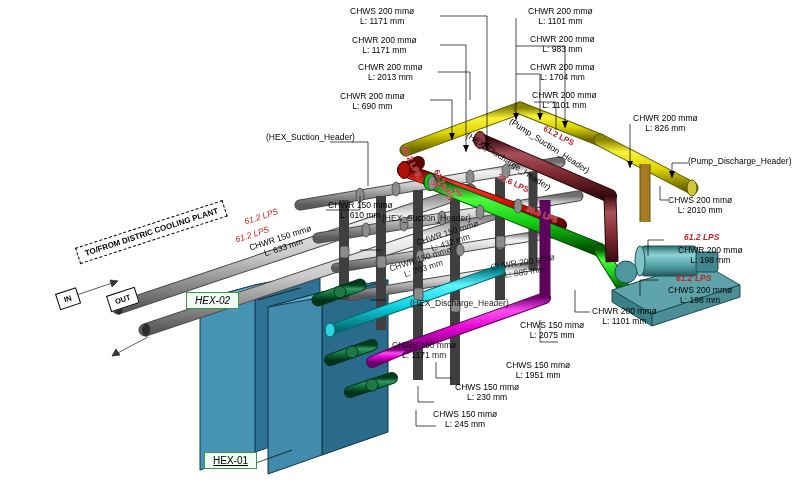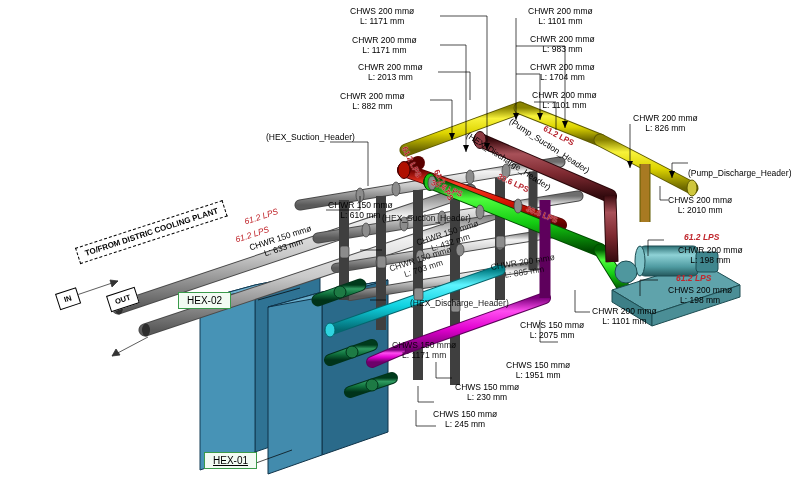--- a/index.html
+++ b/index.html
@@ -297,21 +297,21 @@
 <div class="lbl two" style="left:352px;top:35px;">
   <span class="l1">CHWR 200 mmø</span>
   <span class="l2">L: 1171 mm</span>
 </div>
 <div class="lbl two" style="left:358px;top:62px;">
   <span class="l1">CHWR 200 mmø</span>
   <span class="l2">L: 2013 mm</span>
 </div>
 <div class="lbl two" style="left:340px;top:91px;">
   <span class="l1">CHWR 200 mmø</span>
-  <span class="l2">L: 882 mm</span>
+  <span class="l2">L: 690 mm</span>
 </div>
 
 <div class="lbl two" style="left:528px;top:6px;">
   <span class="l1">CHWR 200 mmø</span>
   <span class="l2">L: 1101 mm</span>
 </div>
 <div class="lbl two" style="left:530px;top:34px;">
   <span class="l1">CHWR 200 mmø</span>
   <span class="l2">L: 983 mm</span>
 </div>
@@ -384,38 +384,38 @@
   <span class="l2">L: 230 mm</span>
 </div>
 <div class="lbl two" style="left:433px;top:409px;">
   <span class="l1">CHWS 150 mmø</span>
   <span class="l2">L: 245 mm</span>
 </div>
 
 <div class="hdr" style="left:266px;top:132px;">(HEX_Suction_Header)</div>
 <div class="hdr" style="left:470px;top:130px;transform:rotate(33deg);transform-origin:left top;">(HEX_Discharge_Header)</div>
 <div class="hdr" style="left:513px;top:116px;transform:rotate(33deg);transform-origin:left top;">(Pump_Suction_Header)</div>
-<div class="hdr" style="left:688px;top:168px;">(Pump_Discharge_Header)</div>
+<div class="hdr" style="left:688px;top:156px;">(Pump_Discharge_Header)</div>
 <div class="hdr" style="left:382px;top:213px;opacity:.9;">(HEX_Suction_Header)</div>
 <div class="hdr" style="left:410px;top:298px;opacity:.9;">(HEX_Discharge_Header)</div>
 
 <div class="pipetxt" style="left:408px;top:145px;transform:rotate(63deg);transform-origin:left top;">61.2 LPS</div>
 <div class="pipetxt" style="left:433px;top:178px;transform:rotate(22deg);transform-origin:left top;">30.6 LPS</div>
 <div class="pipetxt" style="left:440px;top:168px;transform:rotate(63deg);transform-origin:left top;">61.2 LPS</div>
 <div class="pipetxt" style="left:500px;top:172px;transform:rotate(25deg);transform-origin:left top;">30.6 LPS</div>
 <div class="pipetxt" style="left:546px;top:124px;transform:rotate(28deg);transform-origin:left top;">61.2 LPS</div>
 <div class="pipetxt" style="left:528px;top:204px;transform:rotate(22deg);transform-origin:left top;">30.6 LPS</div>
 
 <div class="lps plain" style="left:243px;top:217px;transform:rotate(-18deg);transform-origin:left top;">61.2 LPS</div>
 <div class="lps plain" style="left:234px;top:235px;transform:rotate(-18deg);transform-origin:left top;">61.2 LPS</div>
 
 <div class="lps" style="left:684px;top:232px;">61.2 LPS</div>
 <div class="lps" style="left:676px;top:273px;">61.2 LPS</div>
 
-<div class="hexbox" style="left:178px;top:292px;">HEX-02</div>
+<div class="hexbox" style="left:186px;top:292px;font-style:italic;">HEX-02</div>
 <div class="hexbox" style="left:204px;top:452px;text-decoration:underline;">HEX-01</div>
 
 <div class="dirbox" style="left:55px;top:294px;transform:rotate(-18deg);transform-origin:left top;">IN</div>
 <div class="dirbox" style="left:106px;top:296px;transform:rotate(-18deg);transform-origin:left top;">OUT</div>
 
 <div class="dashbox" style="left:75px;top:248px;transform:rotate(-18deg);transform-origin:left top;">TO/FROM DISTRIC COOLING PLANT</div>
 
 
 </div>
 

